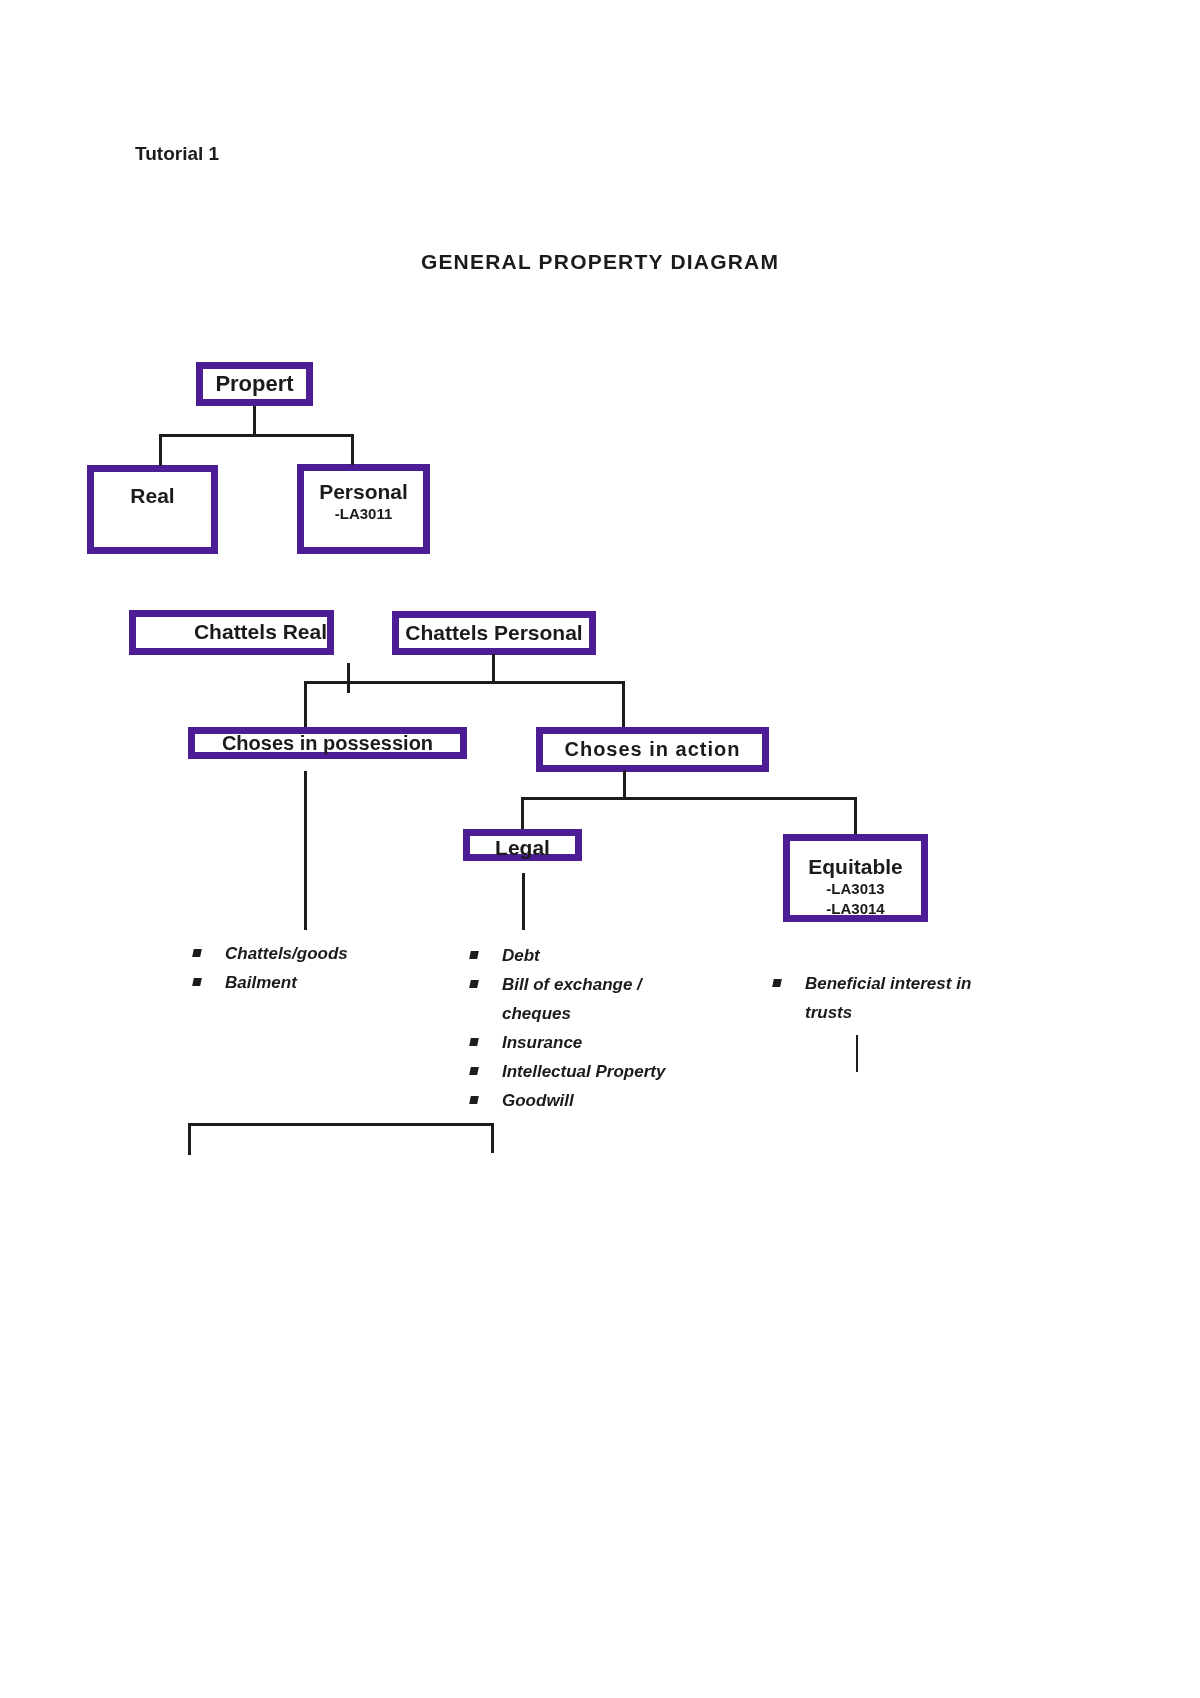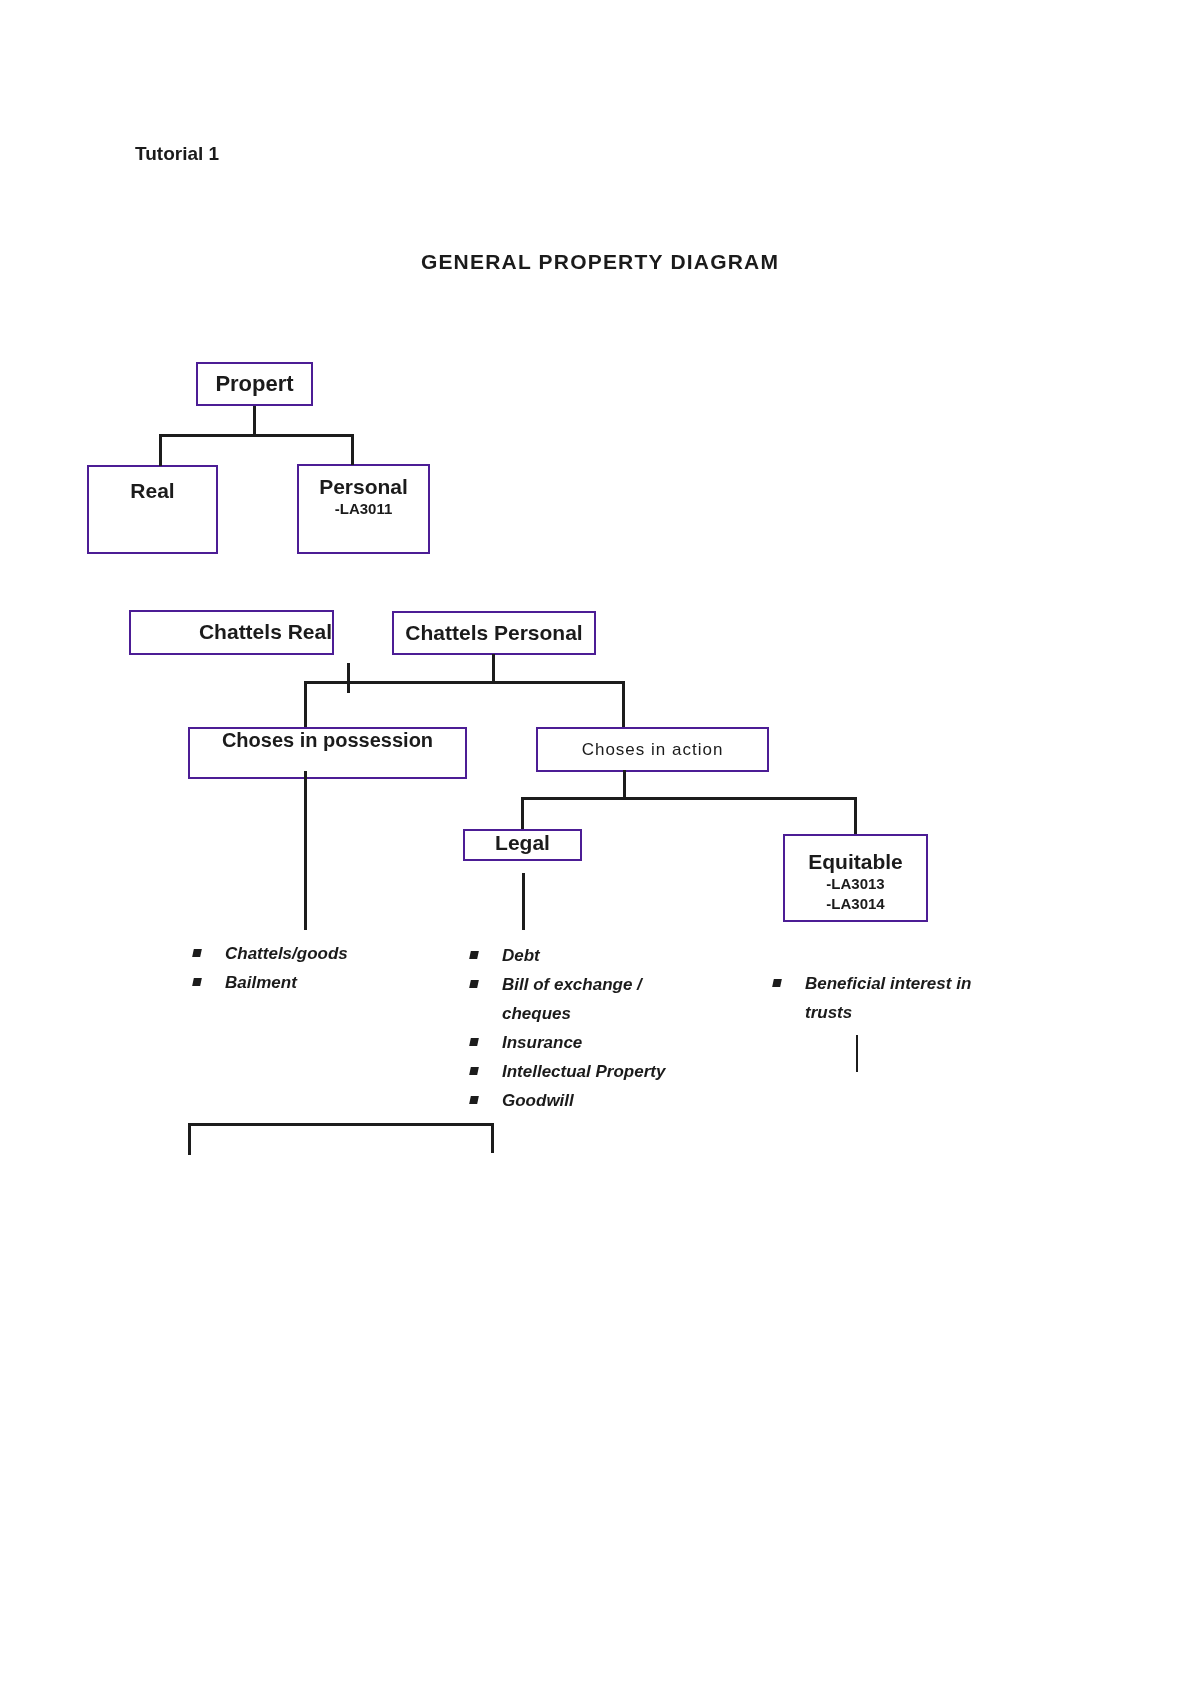--- a/index.html
+++ b/index.html
@@ -26,44 +26,44 @@
     text-align: center;
     font-size: 21px;
     font-weight: 600;
     letter-spacing: 1.2px;
   }
 
   
   .node {
     position: absolute;
     box-sizing: border-box;
-    border: 2px solid #4c1d95;
+    border: 7px solid #4c1d95;
     background: #ffffff;
     display: flex;
     flex-direction: column;
     align-items: center;
     text-align: center;
   }
   .node .lbl   { font-weight: 700; font-size: 21px; line-height: 1.15; }
   .node .code  { font-weight: 700; font-size: 15px; line-height: 1.35; }
 
   .n-property { left: 196px; top: 362px; width: 117px; height: 44px; justify-content: center; }
   .n-property .lbl { font-size: 22px; }
 
   .n-real     { left:  87px; top: 465px; width: 131px; height: 89px; padding-top: 12px; }
   .n-personal { left: 297px; top: 464px; width: 133px; height: 90px; padding-top: 9px; }
 
   .n-chattels-real     { left: 129px; top: 610px; width: 205px; height: 45px; justify-content: center; align-items: flex-end; }
   .n-chattels-personal { left: 392px; top: 611px; width: 204px; height: 44px; justify-content: center; }
 
-  .n-choses-possession { left: 188px; top: 727px; width: 279px; height: 52px; justify-content: flex-start; }
+  .n-choses-possession { left: 188px; top: 727px; width: 279px; height: 32px; justify-content: center; }
   .n-choses-possession .lbl { font-size: 20px; }
 
   .n-choses-action { left: 536px; top: 727px; width: 233px; height: 45px; justify-content: center; }
-  .n-choses-action .lbl { font-weight: 400; font-size: 17px; letter-spacing: 1px; }
+  .n-choses-action .lbl { font-weight: 700; font-size: 20px; letter-spacing: 1px; }
 
   .n-legal     { left: 463px; top: 829px; width: 119px; height: 32px; justify-content: flex-start; }
   .n-equitable { left: 783px; top: 834px; width: 145px; height: 88px; padding-top: 14px; }
 
   
   .line { position: absolute; background: #1c1c1c; }
 
   .l-prop-down      { left: 253px; top: 406px; width: 3px;  height: 31px; }
   .l-row1-h         { left: 159px; top: 434px; width: 195px; height: 3px; }
   .l-real-drop      { left: 159px; top: 434px; width: 3px;  height: 32px; }

